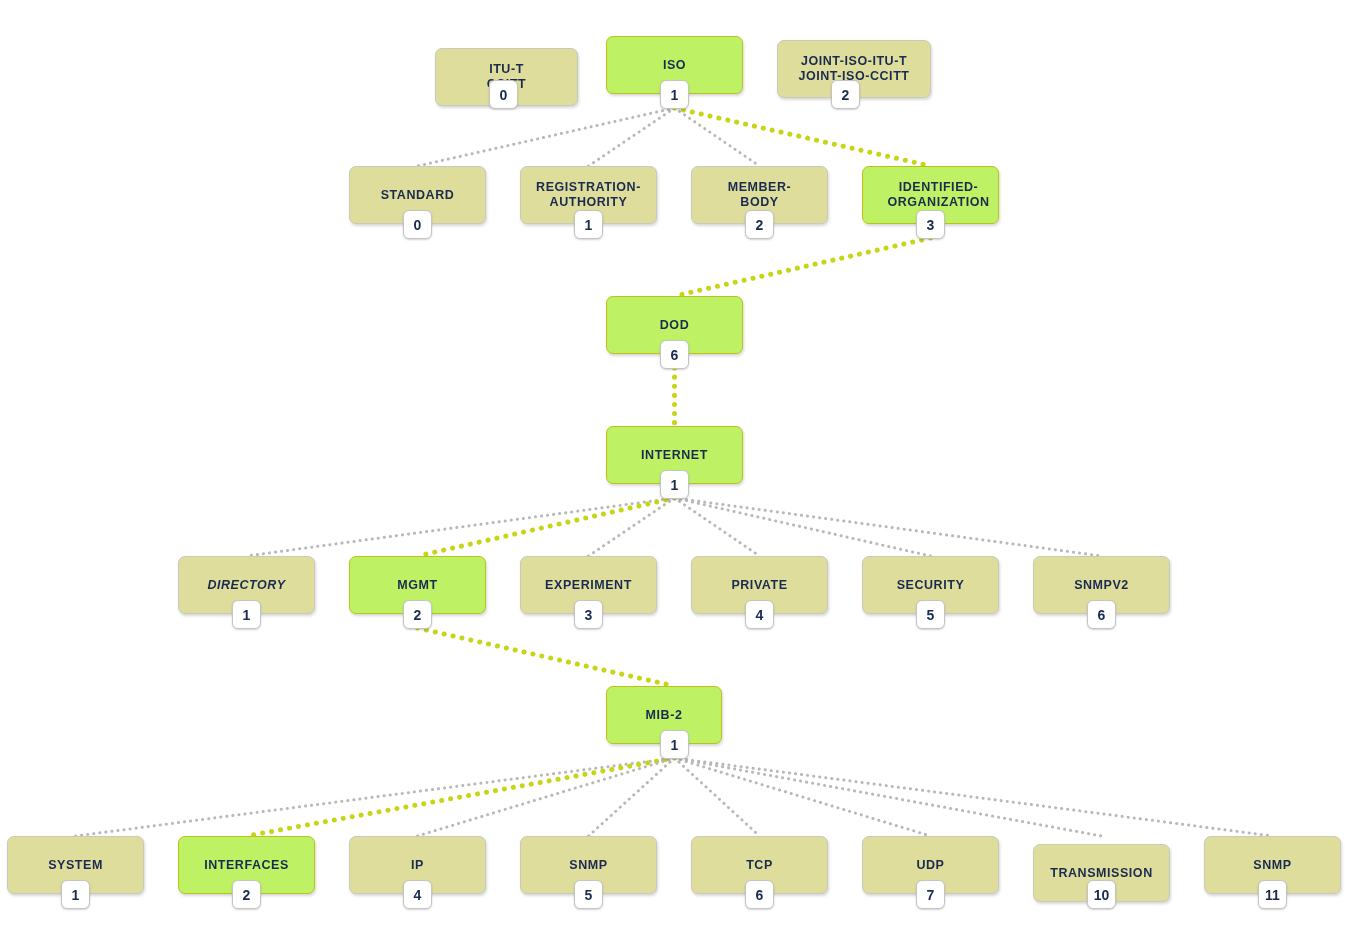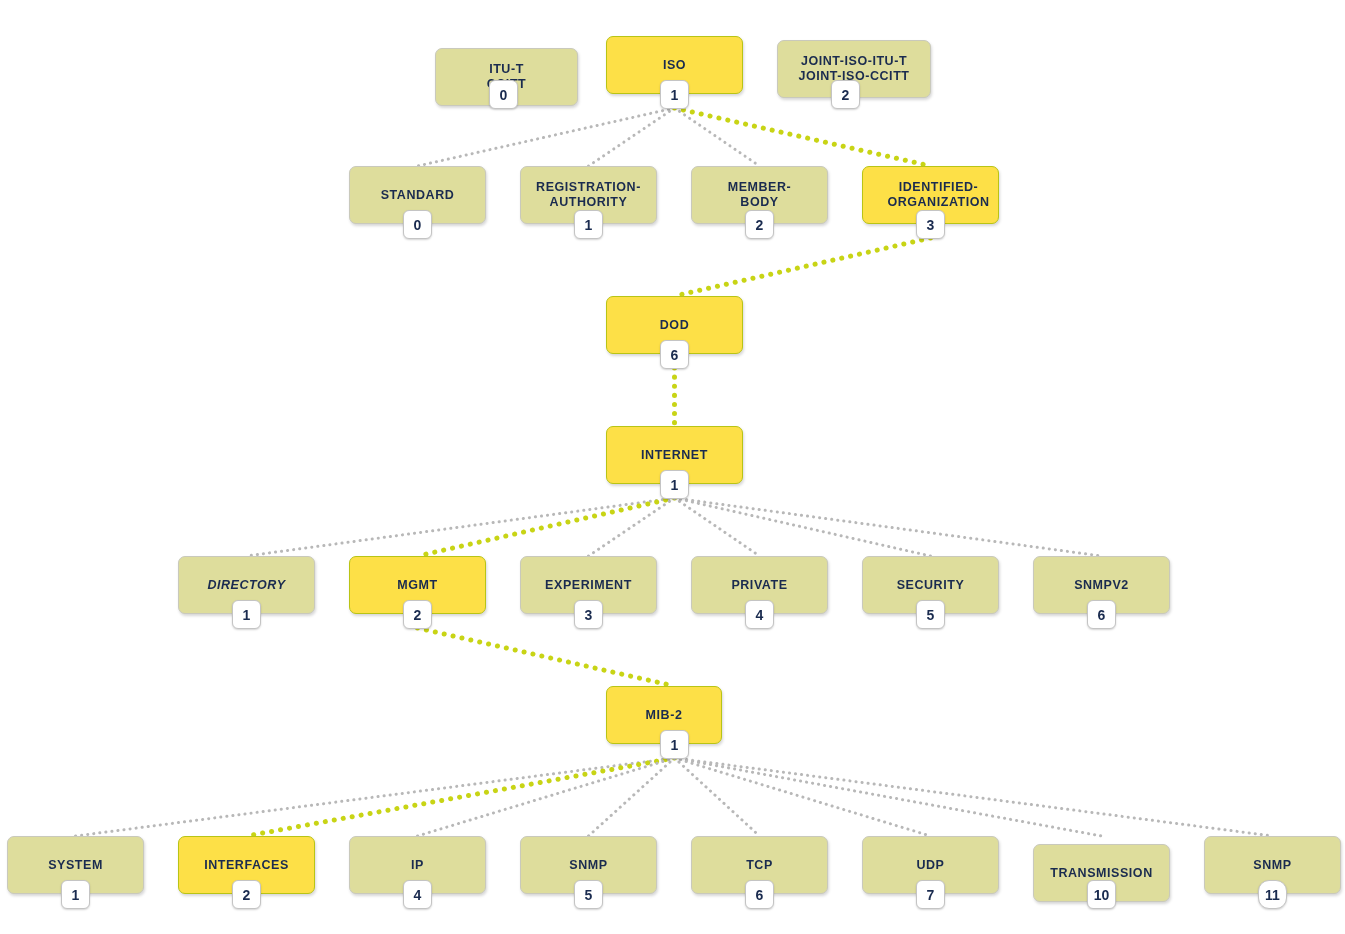--- a/index.html
+++ b/index.html
@@ -34,21 +34,21 @@
     display: flex;
     align-items: center;
     justify-content: center;
     text-align: center;
     box-shadow: 1px 2px 3px rgba(0,0,0,0.16);
   }
   .oid-node.normal {
     background: #dedd9c;
   }
   .oid-node.highlight {
-    background: #fde047;
+    background: #bef264;
     border-color: #b9c415;
   }
   .node-label {
     font-size: 12.5px;
     font-weight: bold;
     color: #1a2b4f;
     letter-spacing: 0.55px;
     line-height: 15px;
     padding: 0 6px;
     white-space: pre-line;
@@ -193,15 +193,15 @@
         <div class="node-label">UDP</div>
       </div>
       <div class="node-badge" style="left: 916px; top: 880px;">7</div>
       <div class="oid-node normal" style="left: 1033px; top: 836px; width: 137px; height: 58px; margin-top: 8px;">
         <div class="node-label">TRANSMISSION</div>
       </div>
       <div class="node-badge" style="left: 1087px; top: 880px;">10</div>
       <div class="oid-node normal" style="left: 1204px; top: 836px; width: 137px; height: 58px;">
         <div class="node-label">SNMP</div>
       </div>
-      <div class="node-badge" style="left: 1258px; top: 880px; border-radius: 11px;">11</div>
+      <div class="node-badge" style="left: 1258px; top: 880px;">11</div>
     </div>
 </div>
 
 </body></html>

